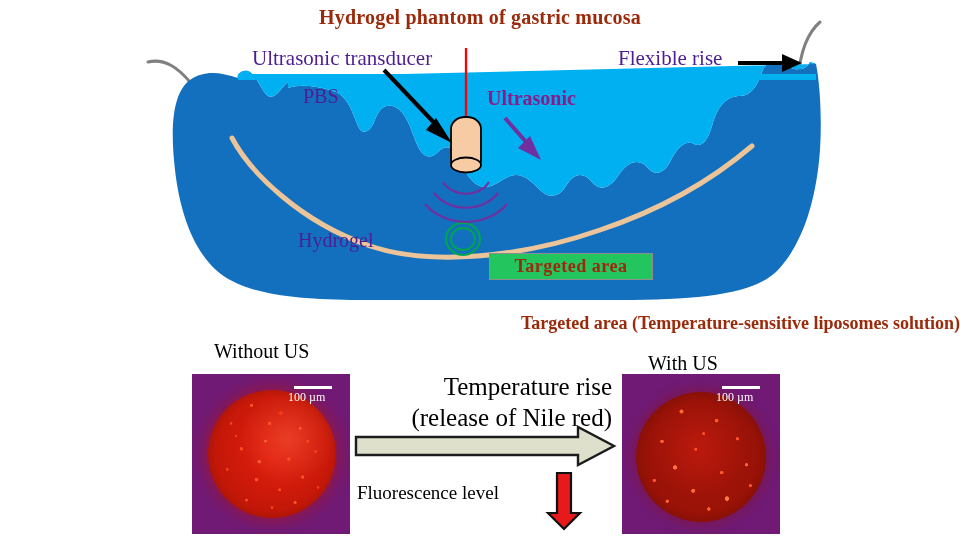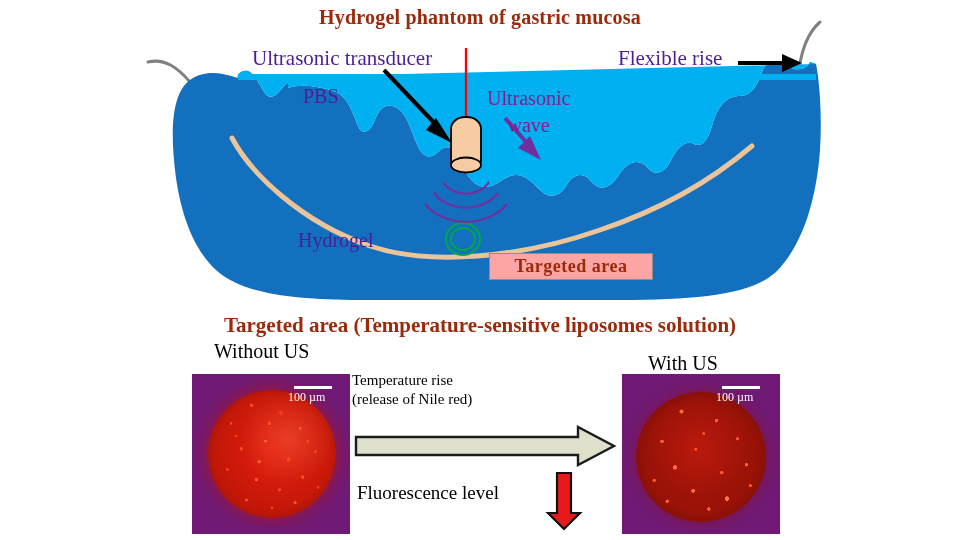--- a/index.html
+++ b/index.html
@@ -32,23 +32,23 @@
     font-weight: bold;
     font-size: 20px;
     color: #9C2A0A;
     letter-spacing: 0.2px;
     white-space: nowrap;
   }
   .title-bottom {
     position: absolute;
     left: 0; top: 313px;
     width: 960px;
-    text-align: center;
+    text-align: right;
     font-weight: bold;
-    font-size: 21px;
+    font-size: 18px;
     color: #9C2A0A;
     white-space: nowrap;
   }
 
   
   .lbl {
     position: absolute;
     color: #4c1d95;
     white-space: nowrap;
     line-height: 1.05;
@@ -58,29 +58,30 @@
   .lbl-pbs        { left: 303px; top: 86px; font-size: 20px; }
   .lbl-hydrogel   { left: 298px; top: 230px; font-size: 20px; }
   .lbl-usw {
     position: absolute;
     left: 487px; top: 85px;
     font-size: 20px;
     color: #8B1A8B;
     text-align: center;
     line-height: 1.35;
     white-space: nowrap;
+    font-weight: bold;
   }
   .lbl-usw .l2 { display: block; }
 
   
   .target-box {
     position: absolute;
     left: 489px; top: 253px;
     width: 164px; height: 27px;
-    background: #fca5a5;
+    background: #22c55e;
     border: 1px solid #8e8e8e;
     display: flex;
     align-items: center;
     justify-content: center;
     font-weight: bold;
     font-size: 18px;
     color: #9C2A0A;
     letter-spacing: 0.5px;
     box-sizing: border-box;
   }
@@ -92,22 +93,22 @@
     color: #000;
     white-space: nowrap;
   }
   .cap-without { left: 214px; top: 340px; }
   .cap-with    { left: 648px; top: 352px; }
 
   .mid-text {
     position: absolute;
     left: 352px; top: 371px;
     width: 260px;
-    text-align: left;
-    font-size: 15px;
+    text-align: right;
+    font-size: 25px;
     color: #000;
     line-height: 1.25;
   }
   .mid-text span { display: block; white-space: nowrap; }
 
   .fluor-text {
     position: absolute;
     left: 357px; top: 482px;
     font-size: 19px;
     color: #000;
@@ -314,21 +315,20 @@
       <polygon points="541,160 518,148 530,136" fill="#7030A0"></polygon>
     </g>
   </svg>
 
   <div class="lbl lbl-transducer">Ultrasonic transducer</div>
   <div class="lbl lbl-pipe">Flexible rise</div>
   <div class="lbl lbl-pbs">PBS</div>
   <div class="lbl lbl-hydrogel">Hydrogel</div>
   <div class="lbl-usw">
     <span class="l1">Ultrasonic</span>
-    <span class="l2">wave</span>
   </div>
 
   <div class="target-box">Targeted area</div>
 
   <div class="title-bottom">Targeted area (Temperature-sensitive liposomes solution)</div>
 
   <div class="cap cap-without">Without US</div>
   <div class="cap cap-with">With US</div>
 
   <div class="micro micro-a">

